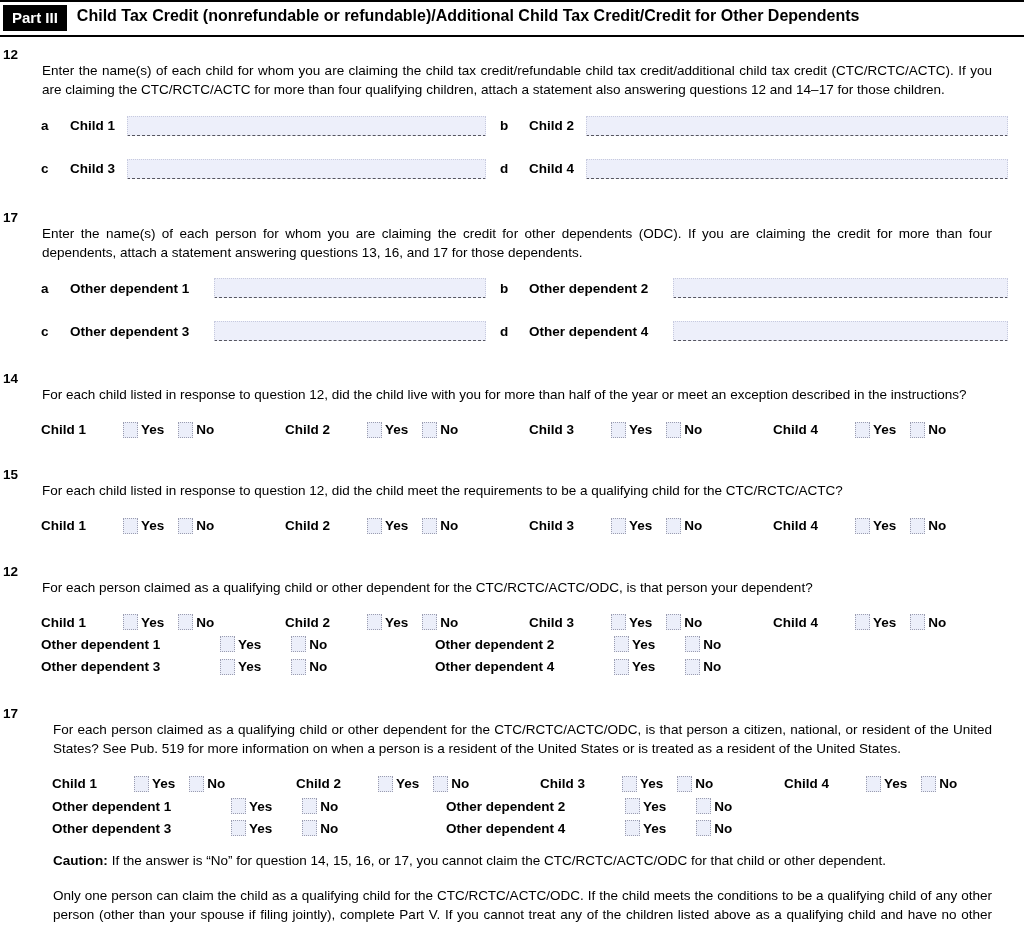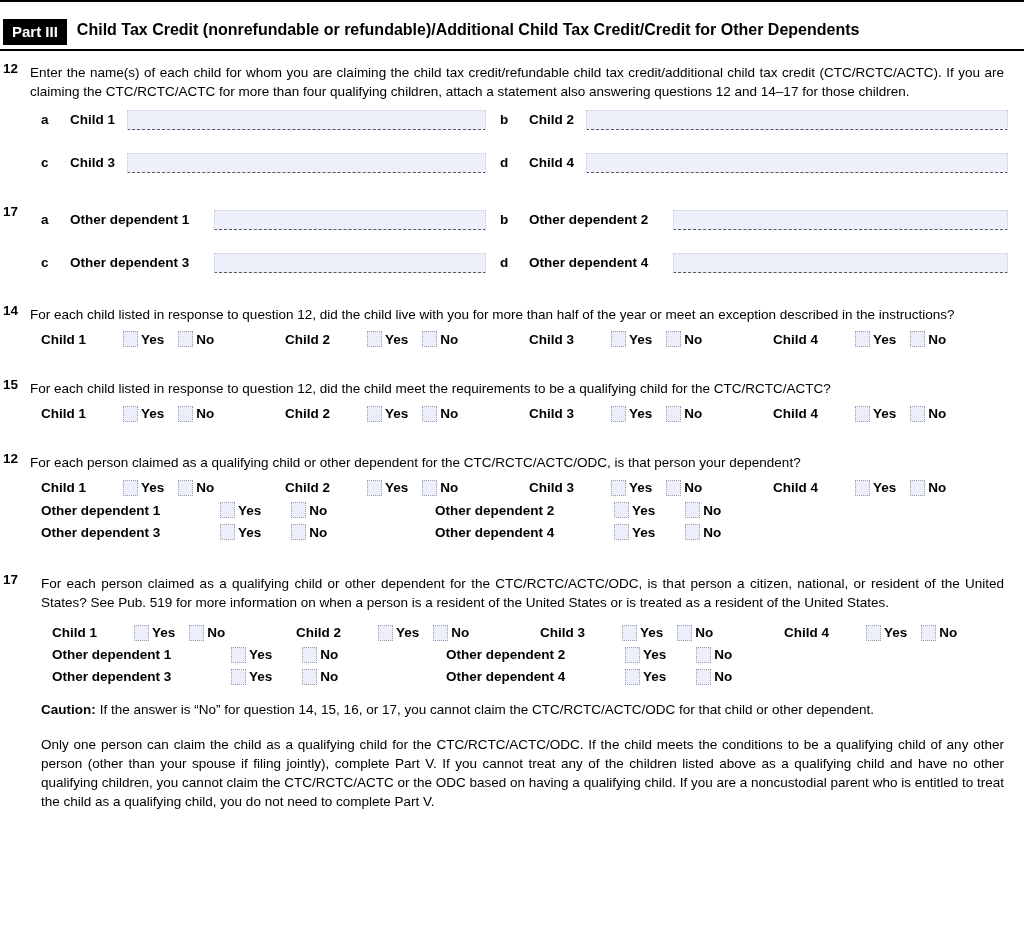--- a/index.html
+++ b/index.html
@@ -10,35 +10,35 @@
   *{box-sizing:border-box;}
   html,body{margin:0;padding:0;}
   body{
     width:1024px;height:925px;overflow:hidden;background:#fff;color:#000;
     font-family:"Liberation Sans","DejaVu Sans",sans-serif;
     font-size:13.5px;line-height:1.42;
   }
   
   .part-header{
     border-top:2px solid #000;border-bottom:2px solid #000;
-    display:flex;align-items:flex-start;padding:17px 16px 4px 3px;
+    display:flex;align-items:flex-start;padding:3px 16px 4px 3px;
   }
   .part-badge{
     background:var(--header-bg);color:#fff;font-weight:bold;font-size:15px;
     padding:2px 9px 3px;white-space:nowrap;flex-shrink:0;
   }
   .part-title{
     font-weight:bold;font-size:16px;line-height:1.32;margin-left:10px;
     max-width:812px;
   }
   
   .q{display:flex;padding:0 16px 0 3px;}
   .qnum{width:23px;flex-shrink:0;font-weight:bold;}
   .qbody{flex:1;min-width:0;}
-  .qtext{margin:4px;text-align:justify;}
+  .qtext{margin:16px;text-align:justify;}
   
   .name-grid{display:grid;grid-template-columns:460px 1fr;column-gap:14px;row-gap:23px;margin-top:8px;margin-bottom:4px;}
   .nrow{display:flex;align-items:flex-end;}
   .nrow.left{padding-left:15px;}
   .nletter{width:29px;font-weight:bold;flex-shrink:0;}
   .nlabel{font-weight:bold;white-space:nowrap;flex-shrink:0;}
   .q12g .nlabel{width:57px;}
   .q13g .nlabel{width:144px;}
   .field{
     flex:1;height:20px;background:var(--field-bg);
@@ -104,20 +104,21 @@
         <span class="nlabel">Child 4</span>
         <div class="field"></div>
       </div>
     </div>
   </div>
 </div>
 
 <div class="q q13">
   <div class="qnum">17</div>
   <div class="qbody">
+    <p class="qtext">Enter the name(s) of each person for whom you are claiming the credit for other dependents (ODC). If you are claiming the credit for more than four dependents, attach a statement answering questions 13, 16, and 17 for those dependents.</p>
     <div class="name-grid q13g">
       <div class="nrow left">
         <span class="nletter">a</span>
         <span class="nlabel">Other dependent 1</span>
         <div class="field"></div>
       </div>
       <div class="nrow">
         <span class="nletter">b</span>
         <span class="nlabel">Other dependent 2</span>
         <div class="field"></div>

